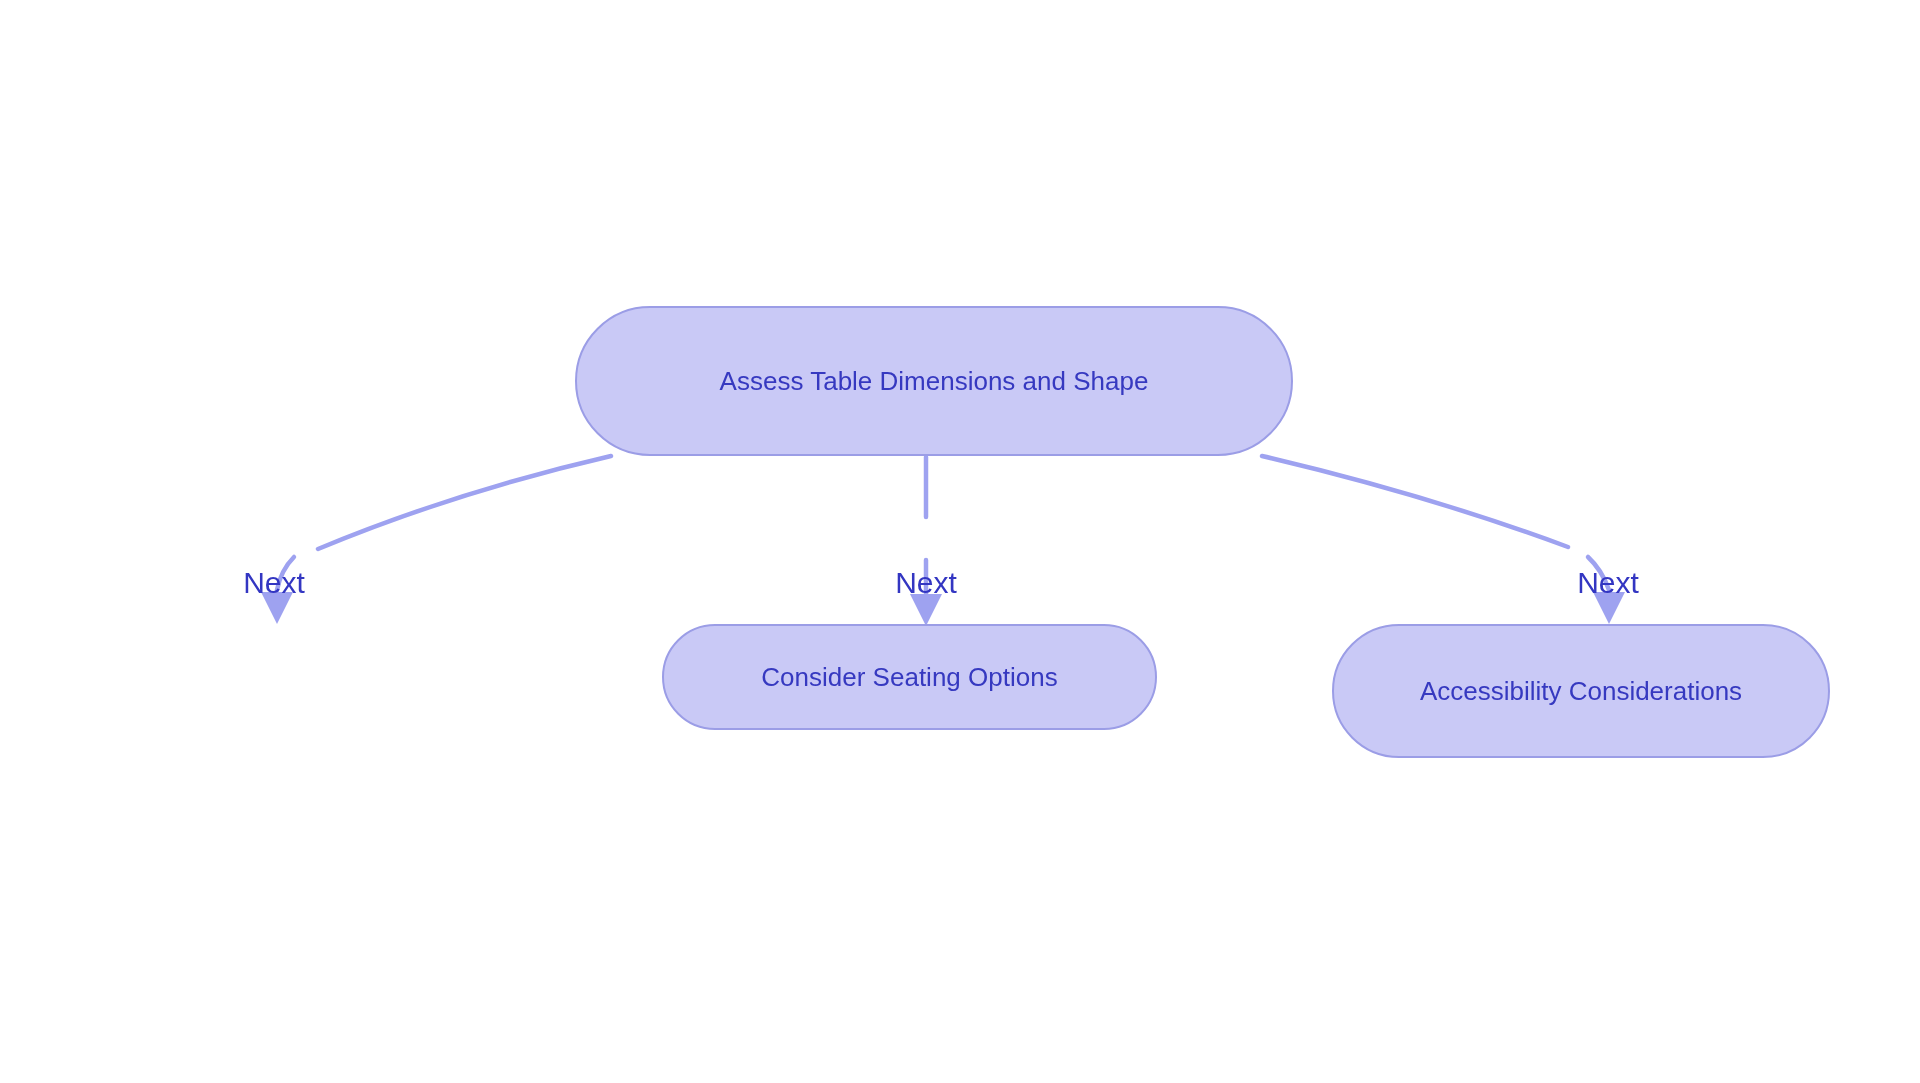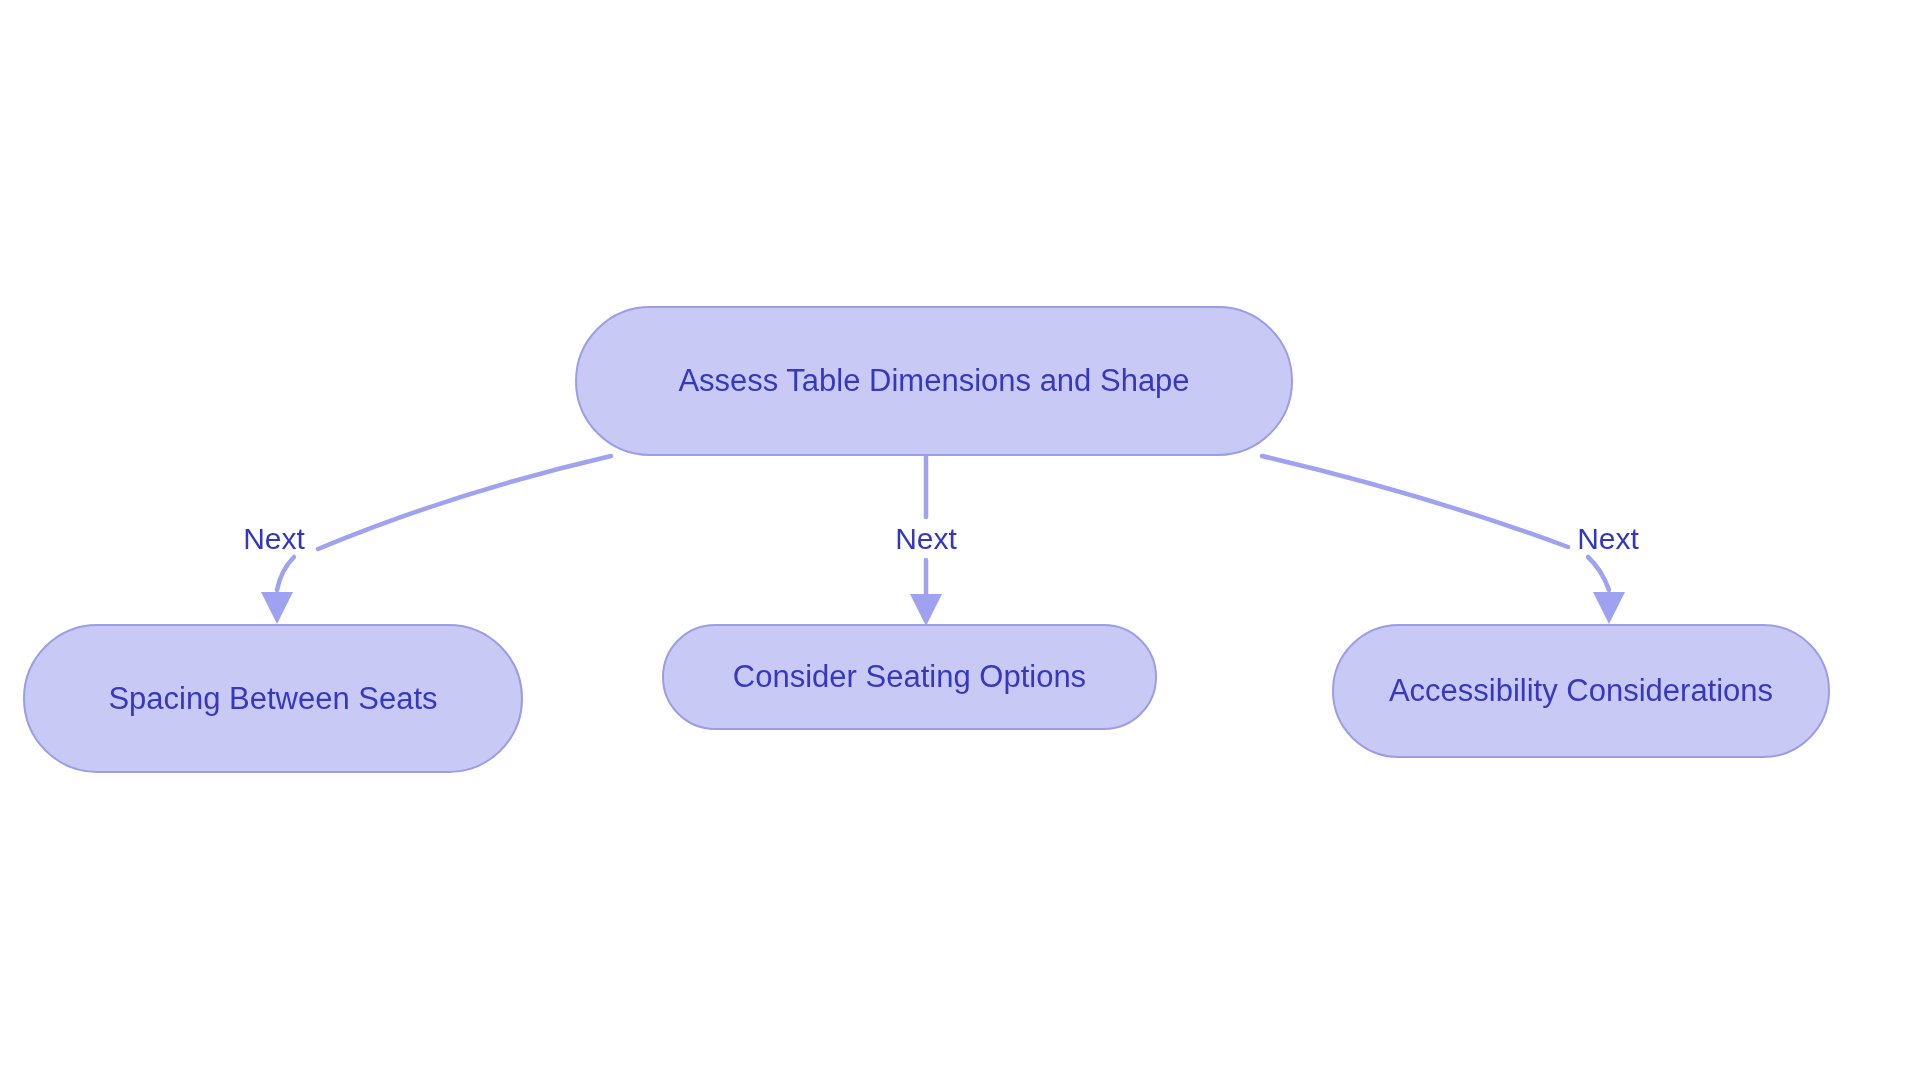--- a/index.html
+++ b/index.html
@@ -36,35 +36,36 @@
   .node {
     position: absolute;
     box-sizing: border-box;
     display: flex;
     align-items: center;
     justify-content: center;
     background: var(--node-fill, #c9c9f6);
     border: 2.5px solid var(--node-border, #9b9de6);
     border-radius: 76px;
     color: var(--node-text, #3639c0);
-    font-size: 31px;
+    font-size: 26px;
     text-align: left;
     white-space: nowrap;
   }
   .node-root   { left: 575px;  top: 306px; width: 718px; height: 150px; }
   .node-left   { left: 23px;   top: 624px; width: 500px; height: 149px; }
   .node-middle { left: 662px;  top: 624px; width: 495px; height: 106px; }
   .node-right  { left: 1332px; top: 624px; width: 498px; height: 134px; }
   .edge-label {
     position: absolute;
     transform: translate(-50%, -50%);
     color: var(--edge-label-text, #3336c2);
     font-size: 30px;
     line-height: 1;
     white-space: nowrap;
+    margin-top: 44px;
   }
   .edge-label-left   { left: 274px;  top: 539px; }
   .edge-label-middle { left: 926px;  top: 539px; }
   .edge-label-right  { left: 1608px; top: 539px; }
 </style>
 </head>
 <body>
 
 <div class="canvas">
 
@@ -80,23 +81,20 @@
 
     <path class="edge-path" d="M 1262 456 Q 1425 494 1568 547"></path>
     <path class="edge-path" d="M 1588 557 Q 1602 570 1609 590"></path>
     <polygon class="edge-arrowhead" points="1593,592 1625,592 1609,624"></polygon>
   </svg>
 
   <div class="node node-root">
     <span>Assess Table Dimensions and Shape</span>
   </div>
 
-  <div class="node node-left">
-    <span>Spacing Between Seats</span>
-  </div>
 
   <div class="node node-middle">
     <span>Consider Seating Options</span>
   </div>
 
   <div class="node node-right">
     <span>Accessibility Considerations</span>
   </div>
 
   <span class="edge-label edge-label-left">Next</span>

